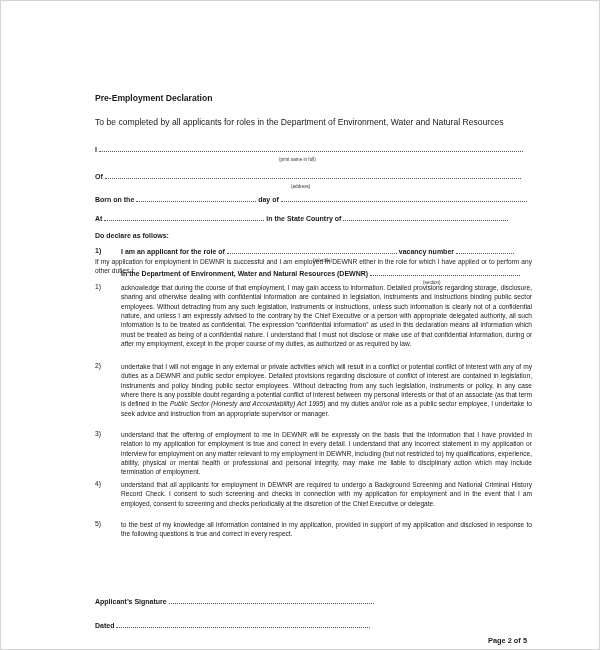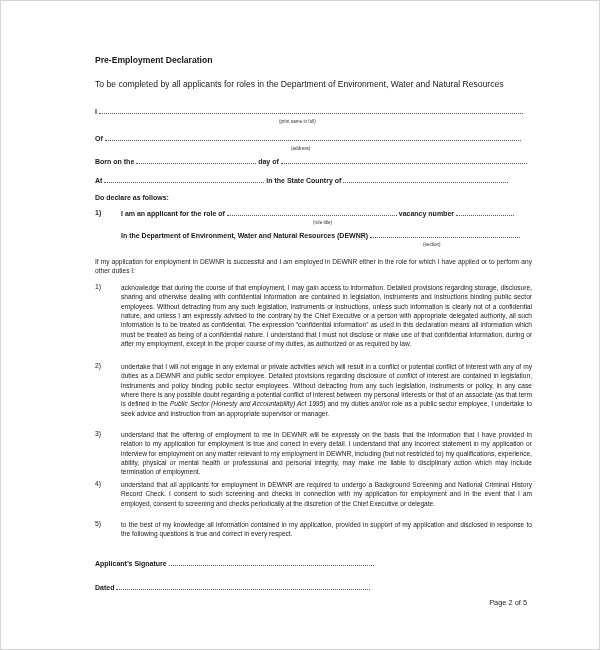--- a/index.html
+++ b/index.html
@@ -1,28 +1,28 @@
 <!DOCTYPE html>
 <html><head>
 <meta charset="utf-8">
 <style>
   html, body { margin:0; padding:0; background:#ffffff; }
   body { width:600px; height:650px; overflow:hidden; font-family:"Liberation Sans", sans-serif; color:#1a1a1a; }
   .page { position:relative; width:598px; height:648px; border:1px solid #d4d4d4; background:#fff; }
-  .abs { position:absolute; white-space:nowrap; }
+  .abs { position:absolute; white-space:nowrap;margin-top:38px; }
   .title { left:94px; top:54px; font-size:8.6px; font-weight:bold; }
   .sub { left:94px; top:78px; font-size:8.6px; font-weight:normal; line-height:11px; white-space:normal; width:440px; }
   .fl { font-size:7px; font-weight:bold; }
   .dots { display:inline-block; border-bottom:1px dotted #555; height:6px; vertical-align:baseline; }
   .cap { font-size:4.6px; color:#333; }
   .p { position:absolute; font-size:6.6px; line-height:9.35px; text-align:justify; white-space:normal; color:#1e1e1e; }
   .num { position:absolute; font-size:6.8px; }
   .para { position:absolute; left:120px; width:411px; font-size:6.6px; line-height:9.35px; text-align:justify; }
   .it { font-style:italic; }
-  .pageno { right:72px; top:597px; font-size:7.4px; color:#222; }
+  .pageno { right:72px; top:597px; font-size:7.4px; color:#222;font-weight:bold; }
 </style>
 </head>
 <body>
 
 <div class="page">
 
   <div class="abs title">Pre-Employment Declaration</div>
   <div class="abs sub">To be completed by all applicants for roles in the Department of Environment, Water and Natural Resources</div>
 
   <div class="abs fl" style="left:94px; top:106px;">

